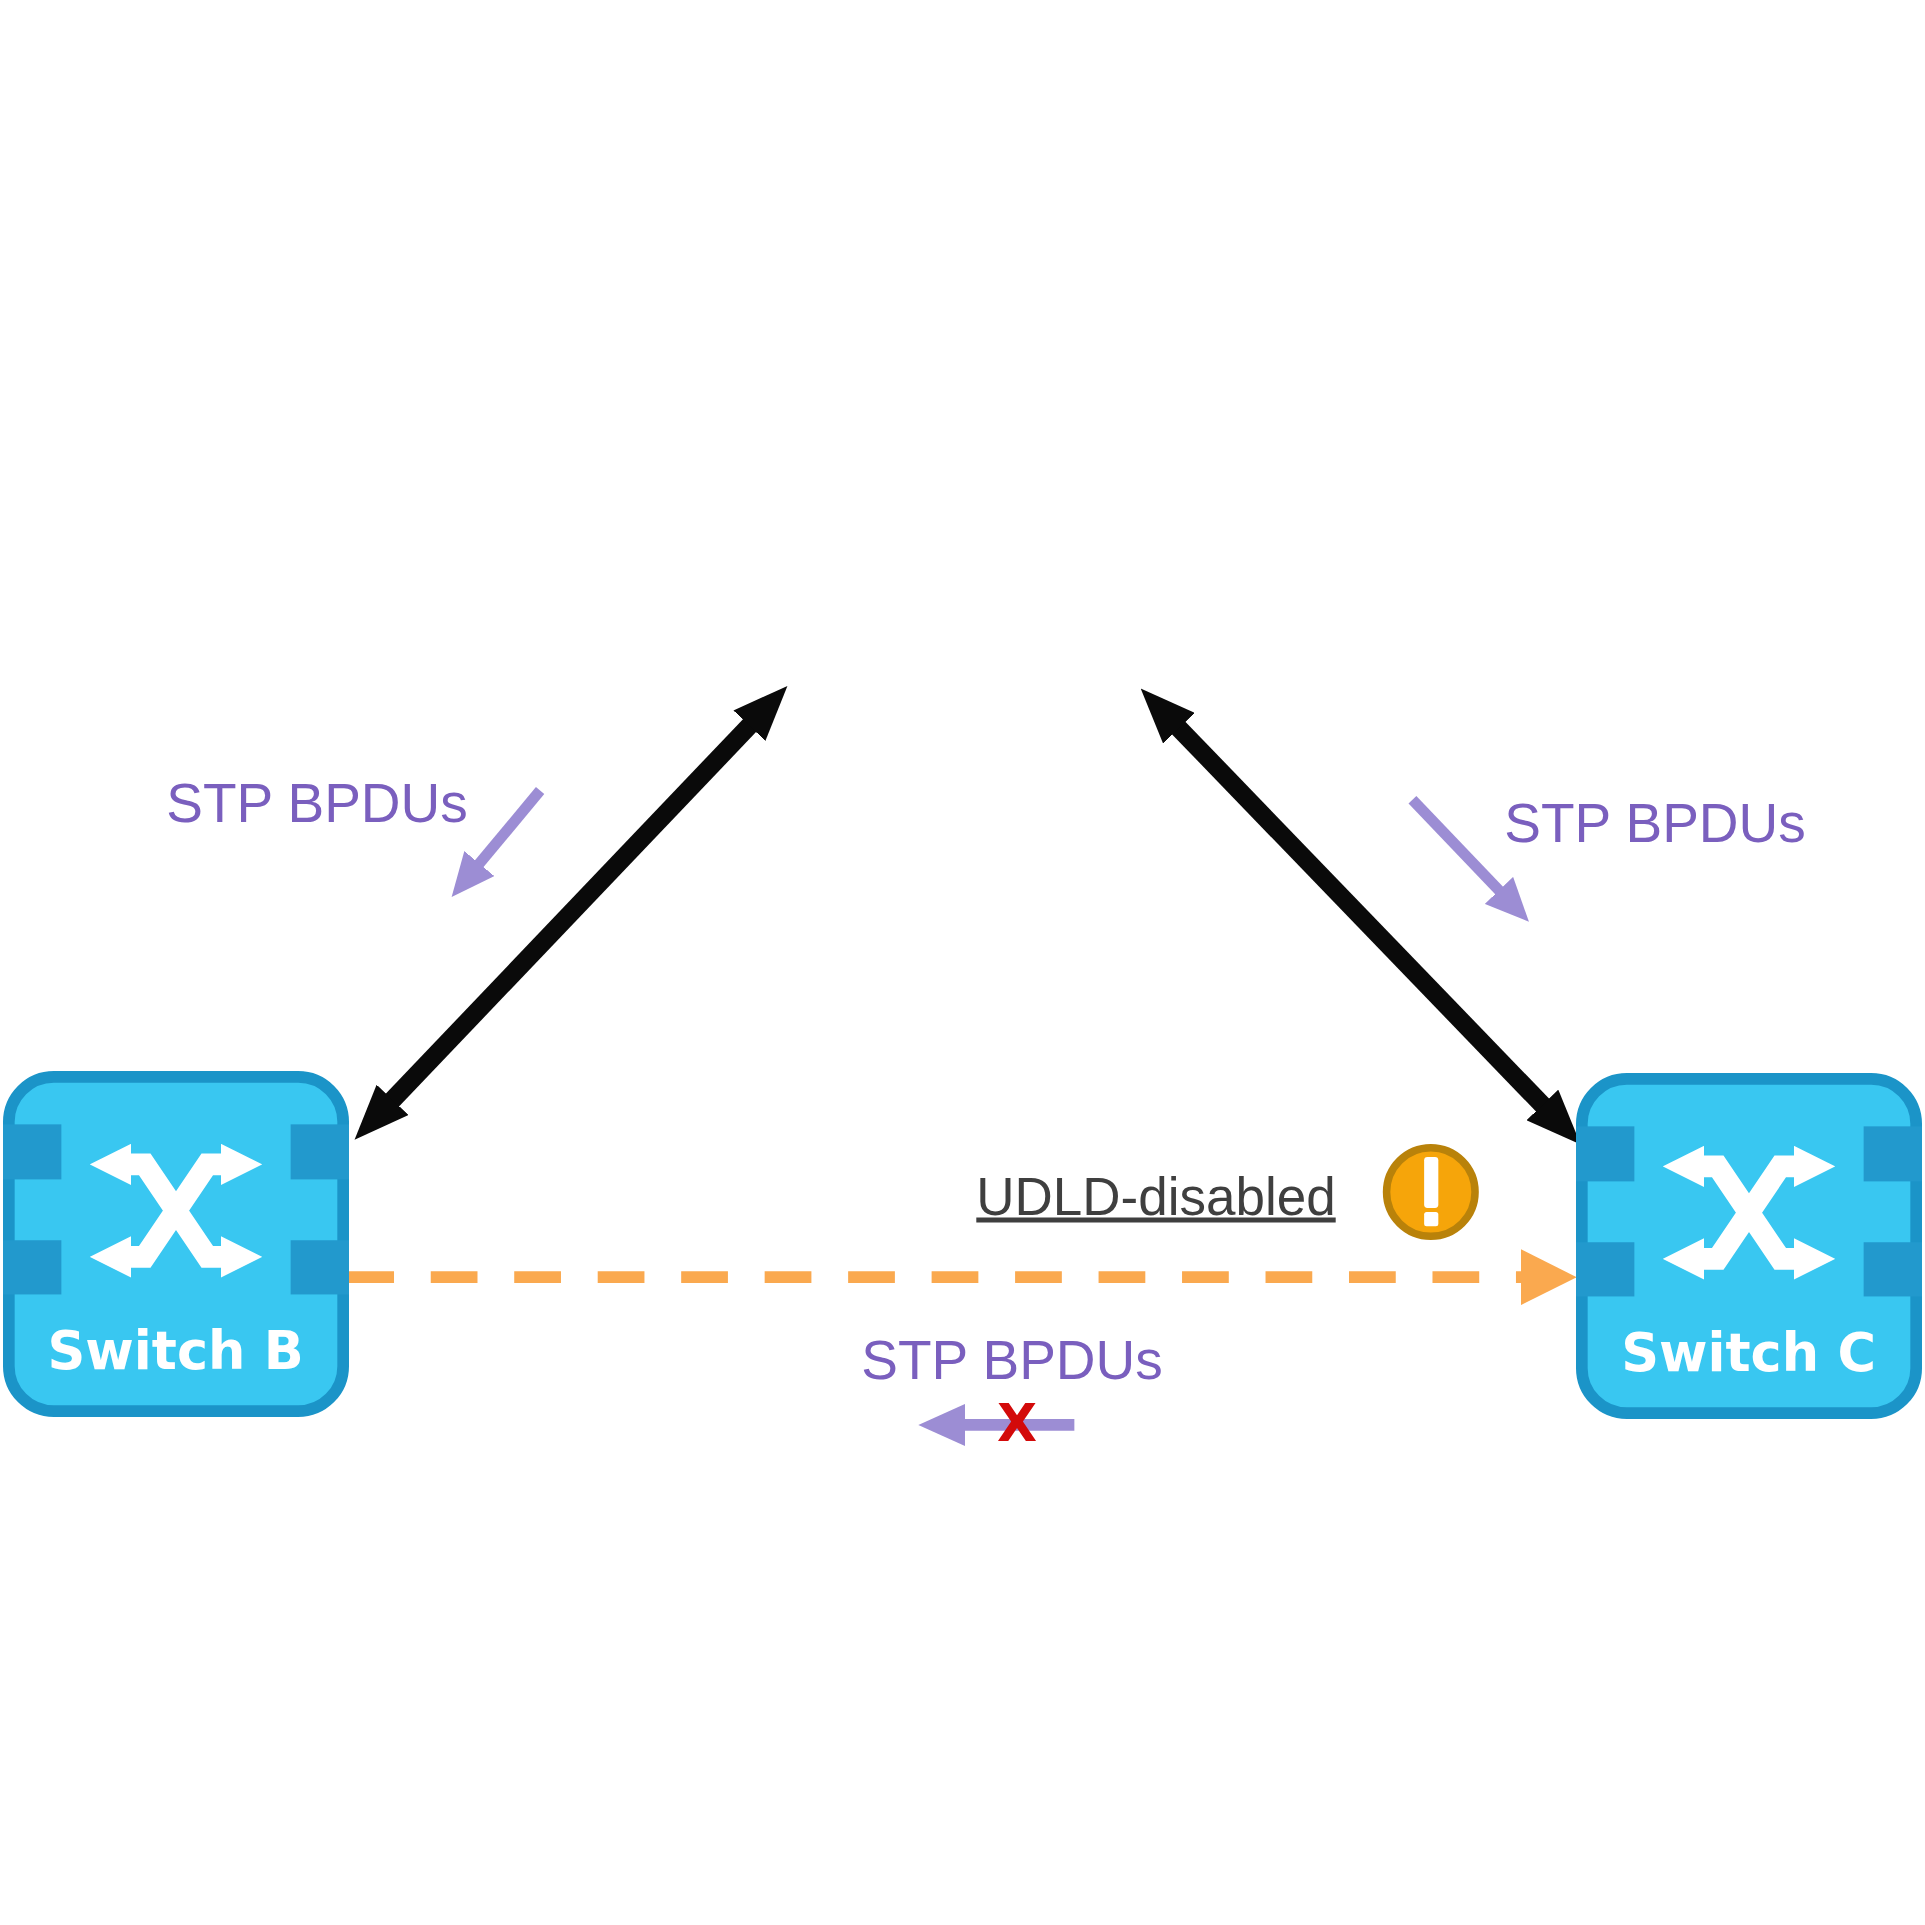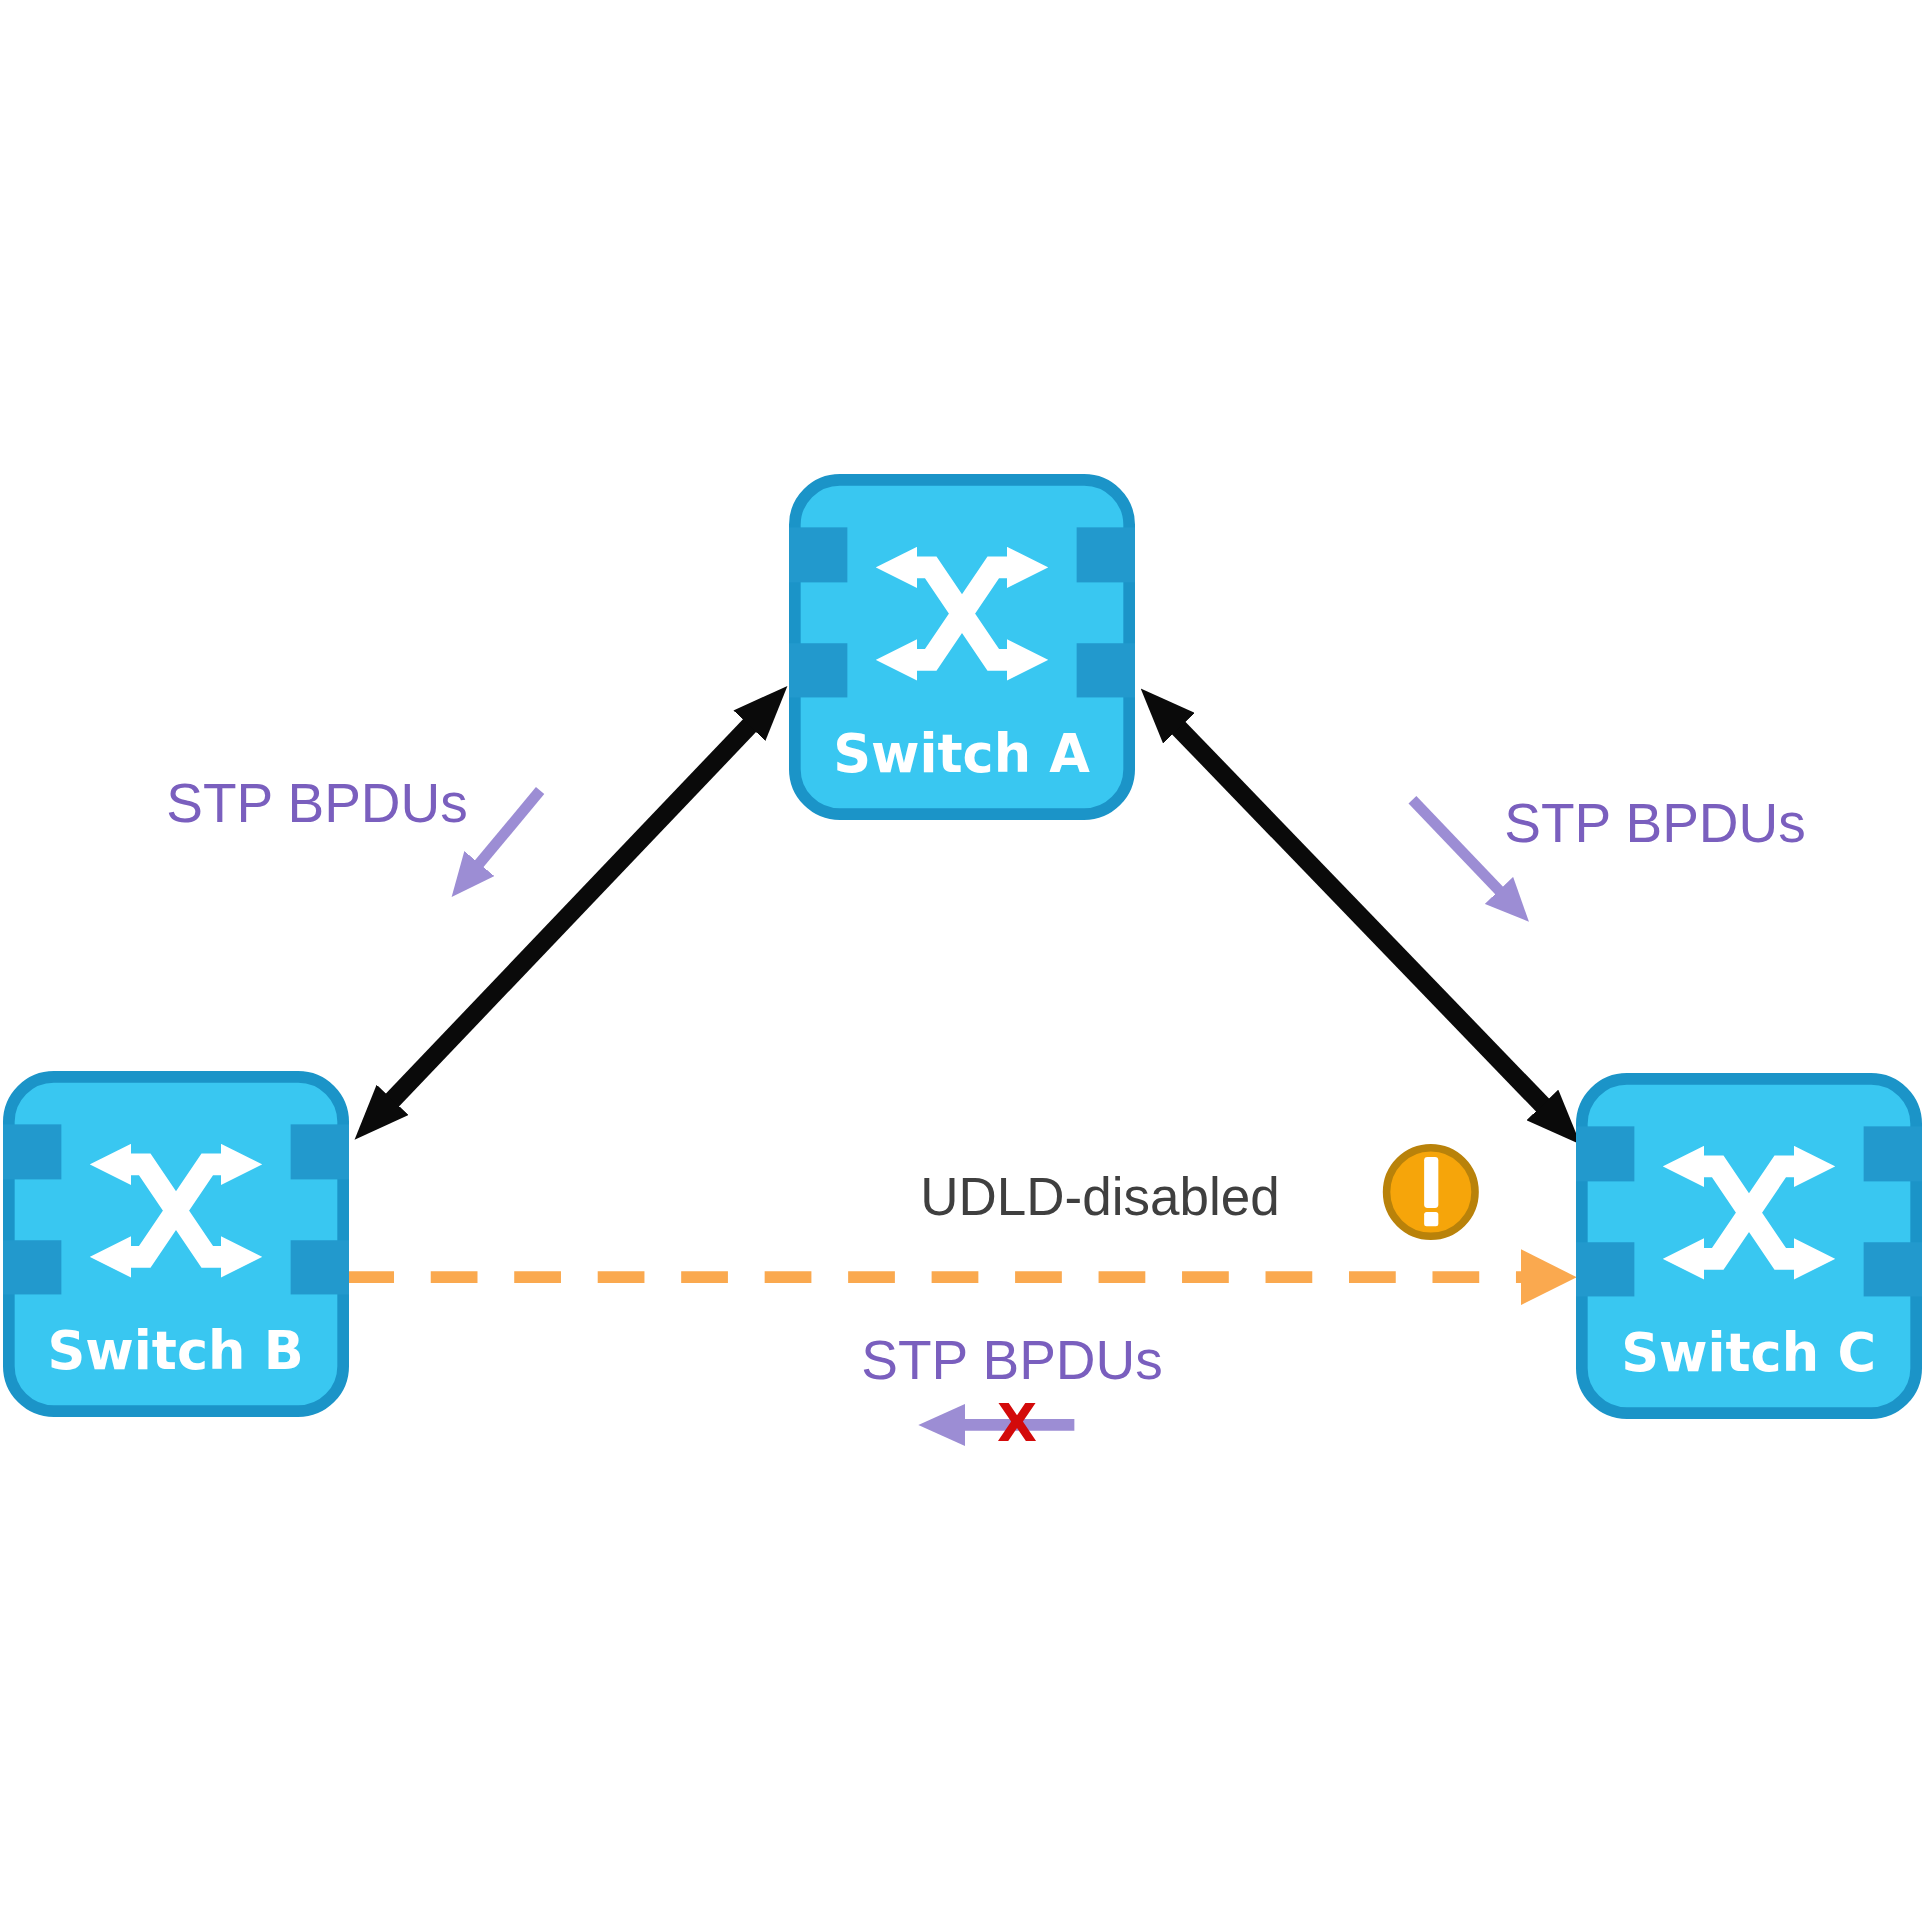--- a/index.html
+++ b/index.html
@@ -67,36 +67,20 @@
       <line x1="1287" y1="1707" x2="1154" y2="1707" stroke="#9C8DD4" stroke-width="14" marker-end="url(#mp)"></line>
     </g>
 
     <g>
       <circle cx="1714" cy="1428" r="53" fill="#F6A50A" stroke="#B9820A" stroke-width="9"></circle>
       <rect x="1706" y="1386" width="17" height="61" rx="4" fill="#ffffff"></rect>
       <rect x="1706" y="1452" width="17" height="17" rx="3" fill="#ffffff"></rect>
     </g>
   </svg>
 
-  <div class="switch-node" style="left:789px;top:474px;">
-    <svg width="346" height="346" viewBox="0 0 415 415">
-      <rect x="7" y="7" width="401" height="401" rx="54" fill="#39C7F1" stroke="#1B94C8" stroke-width="14"></rect>
-      <g>
-        <rect x="0" y="64" width="70" height="66" fill="#2299CD"></rect>
-        <rect x="0" y="203" width="70" height="65" fill="#2299CD"></rect>
-        <rect x="345" y="64" width="70" height="66" fill="#2299CD"></rect>
-        <rect x="345" y="203" width="70" height="65" fill="#2299CD"></rect>
-      </g>
-      <g stroke="#ffffff" stroke-width="26" fill="none" stroke-linejoin="miter">
-        <path d="M 151 112 H 170 L 245 223 H 264" marker-start="url(#mw)" marker-end="url(#mw)"></path>
-        <path d="M 264 112 H 245 L 170 223 H 151" marker-start="url(#mw)" marker-end="url(#mw)"></path>
-      </g>
-      <text class="switch-label-text" x="207" y="357" text-anchor="middle">Switch A</text>
-    </svg>
-  </div>
 
   <div class="switch-node" style="left:2.5px;top:1071px;">
     <svg width="346" height="346" viewBox="0 0 415 415">
       <rect x="7" y="7" width="401" height="401" rx="54" fill="#39C7F1" stroke="#1B94C8" stroke-width="14"></rect>
       <g>
         <rect x="0" y="64" width="70" height="66" fill="#2299CD"></rect>
         <rect x="0" y="203" width="70" height="65" fill="#2299CD"></rect>
         <rect x="345" y="64" width="70" height="66" fill="#2299CD"></rect>
         <rect x="345" y="203" width="70" height="65" fill="#2299CD"></rect>
       </g>
@@ -124,18 +108,18 @@
       <text class="switch-label-text" x="207" y="357" text-anchor="middle">Switch C</text>
     </svg>
   </div>
 
   <div class="label stp-label" style="left:317px;top:803px;">STP BPDUs</div>
 
   <div class="label stp-label" style="left:1655px;top:823px;">STP BPDUs</div>
 
   <div class="label stp-label" style="left:1012px;top:1360px;">STP BPDUs</div>
 
-  <div class="label udld-label" style="left:1100px;top:1196px;">UDLD-disabled</div>
+  <div class="label udld-label" style="left:1156px;top:1196px;text-decoration:underline;">UDLD-disabled</div>
 
   <div class="blocked-x" style="left:1017px;top:1423px;">X</div>
 
 </div>
 
 
 </body></html>

